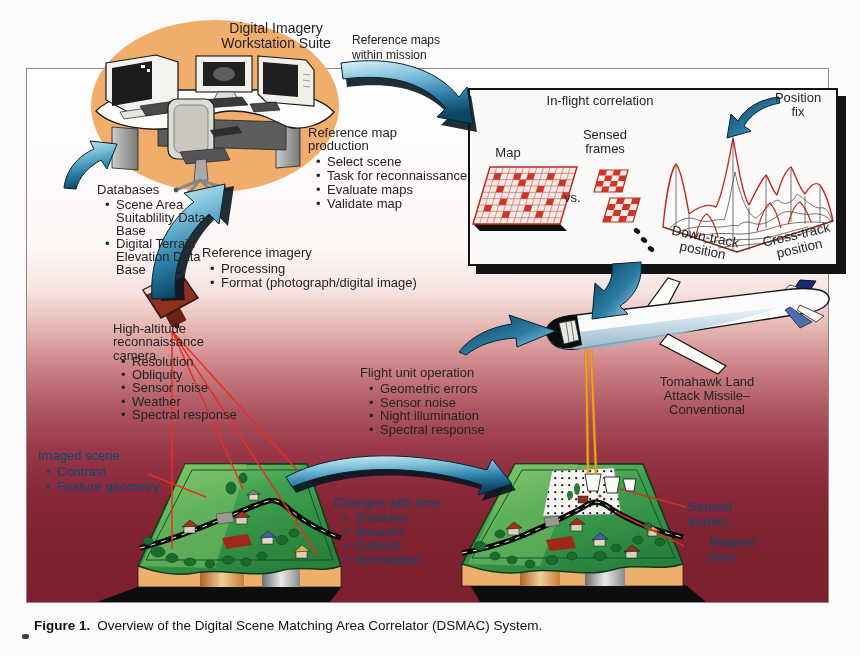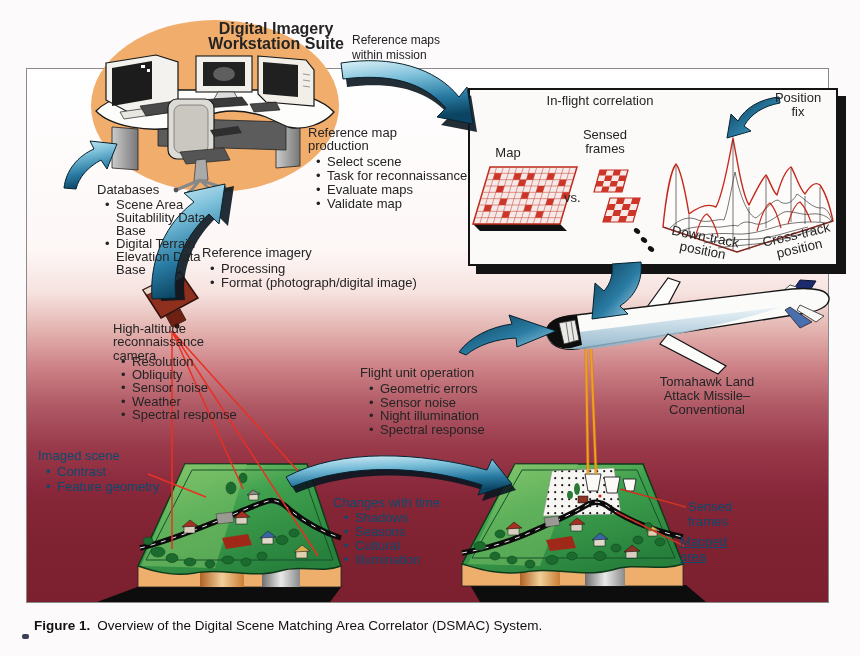--- a/index.html
+++ b/index.html
@@ -16,39 +16,39 @@
   svg.art{left:0;top:0;width:860px;height:656px;}
   
   .t{position:absolute;font-size:13px;line-height:13px;letter-spacing:0;}
   .dk{color:#242424;}
   .wh{color:#0c4a6e;}
   .ctr{text-align:center;}
   .head{line-height:13.4px;}
   ul.blt{margin:0;padding:0;list-style:none;}
   ul.blt li{position:relative;padding-left:12px;margin:0;}
   ul.blt li::before{content:"\2022";position:absolute;left:1px;}
-  #ws-title{left:190px;top:21px;width:172px;font-size:16px;line-height:15px;font-weight:bold;}
+  #ws-title{left:190px;top:21px;width:172px;font-size:14px;line-height:15px;}
   #refmaps{left:352px;top:33px;font-size:12px;line-height:14.5px;}
   #db-head{left:97px;top:183px;}
   #db-list{left:104px;top:198px;width:128px;}  #db-list li{line-height:13px;}
   #rmp-head{left:308px;top:126px;}
   #rmp-list{left:315px;top:155px;width:165px;} #rmp-list li{line-height:13.9px;}
   #ri-head{left:202px;top:246px;}
   #ri-list{left:209px;top:262px;width:250px;} #ri-list li{line-height:14.2px;}
   #cam-head{left:113px;top:322px;}
   #cam-list{left:120px;top:355px;width:130px;} #cam-list li{line-height:13.2px;}
   #fu-head{left:360px;top:366px;}
   #fu-list{left:368px;top:382px;width:140px;} #fu-list li{line-height:13.5px;}
   #tomahawk{left:648px;top:375px;width:118px;line-height:13.8px;}
   #is-head{left:38px;top:449px;}
   #is-list{left:45px;top:464px;width:150px;} #is-list li{line-height:15px;}
   #cw-head{left:333px;top:496px;}
   #cw-list{left:343px;top:511px;width:120px;} #cw-list li{line-height:14px;}
   #sf2{left:688px;top:500px;line-height:14.5px;}
-  #ma2{left:680px;top:535px;line-height:14.5px;text-decoration:underline;}
+  #ma2{left:709px;top:535px;line-height:14.5px;}
   #corr-title{left:520px;top:94px;width:160px;}
   #posfix{left:770px;top:91px;width:56px;line-height:14px;}
   #map-lbl{left:488px;top:146px;width:40px;}
   #sf-box{left:578px;top:128px;width:54px;line-height:14px;}
   #vs-lbl{left:564px;top:191px;}
   #downtrack{left:652px;top:230px;width:104px;transform:rotate(11deg);line-height:14px;font-size:13.5px;}
   #crosstrack{left:750px;top:228px;width:96px;transform:rotate(-13deg);line-height:14px;font-size:13.5px;}
   #caption{left:18px;top:619px;font-size:13.5px;color:#111;}
   #caption .b{font-weight:bold;margin-right:7px;padding-left:16px;}
   #page-dot{left:22px;top:634px;width:7px;height:5px;background:#3a3f55;border-radius:2px;}

